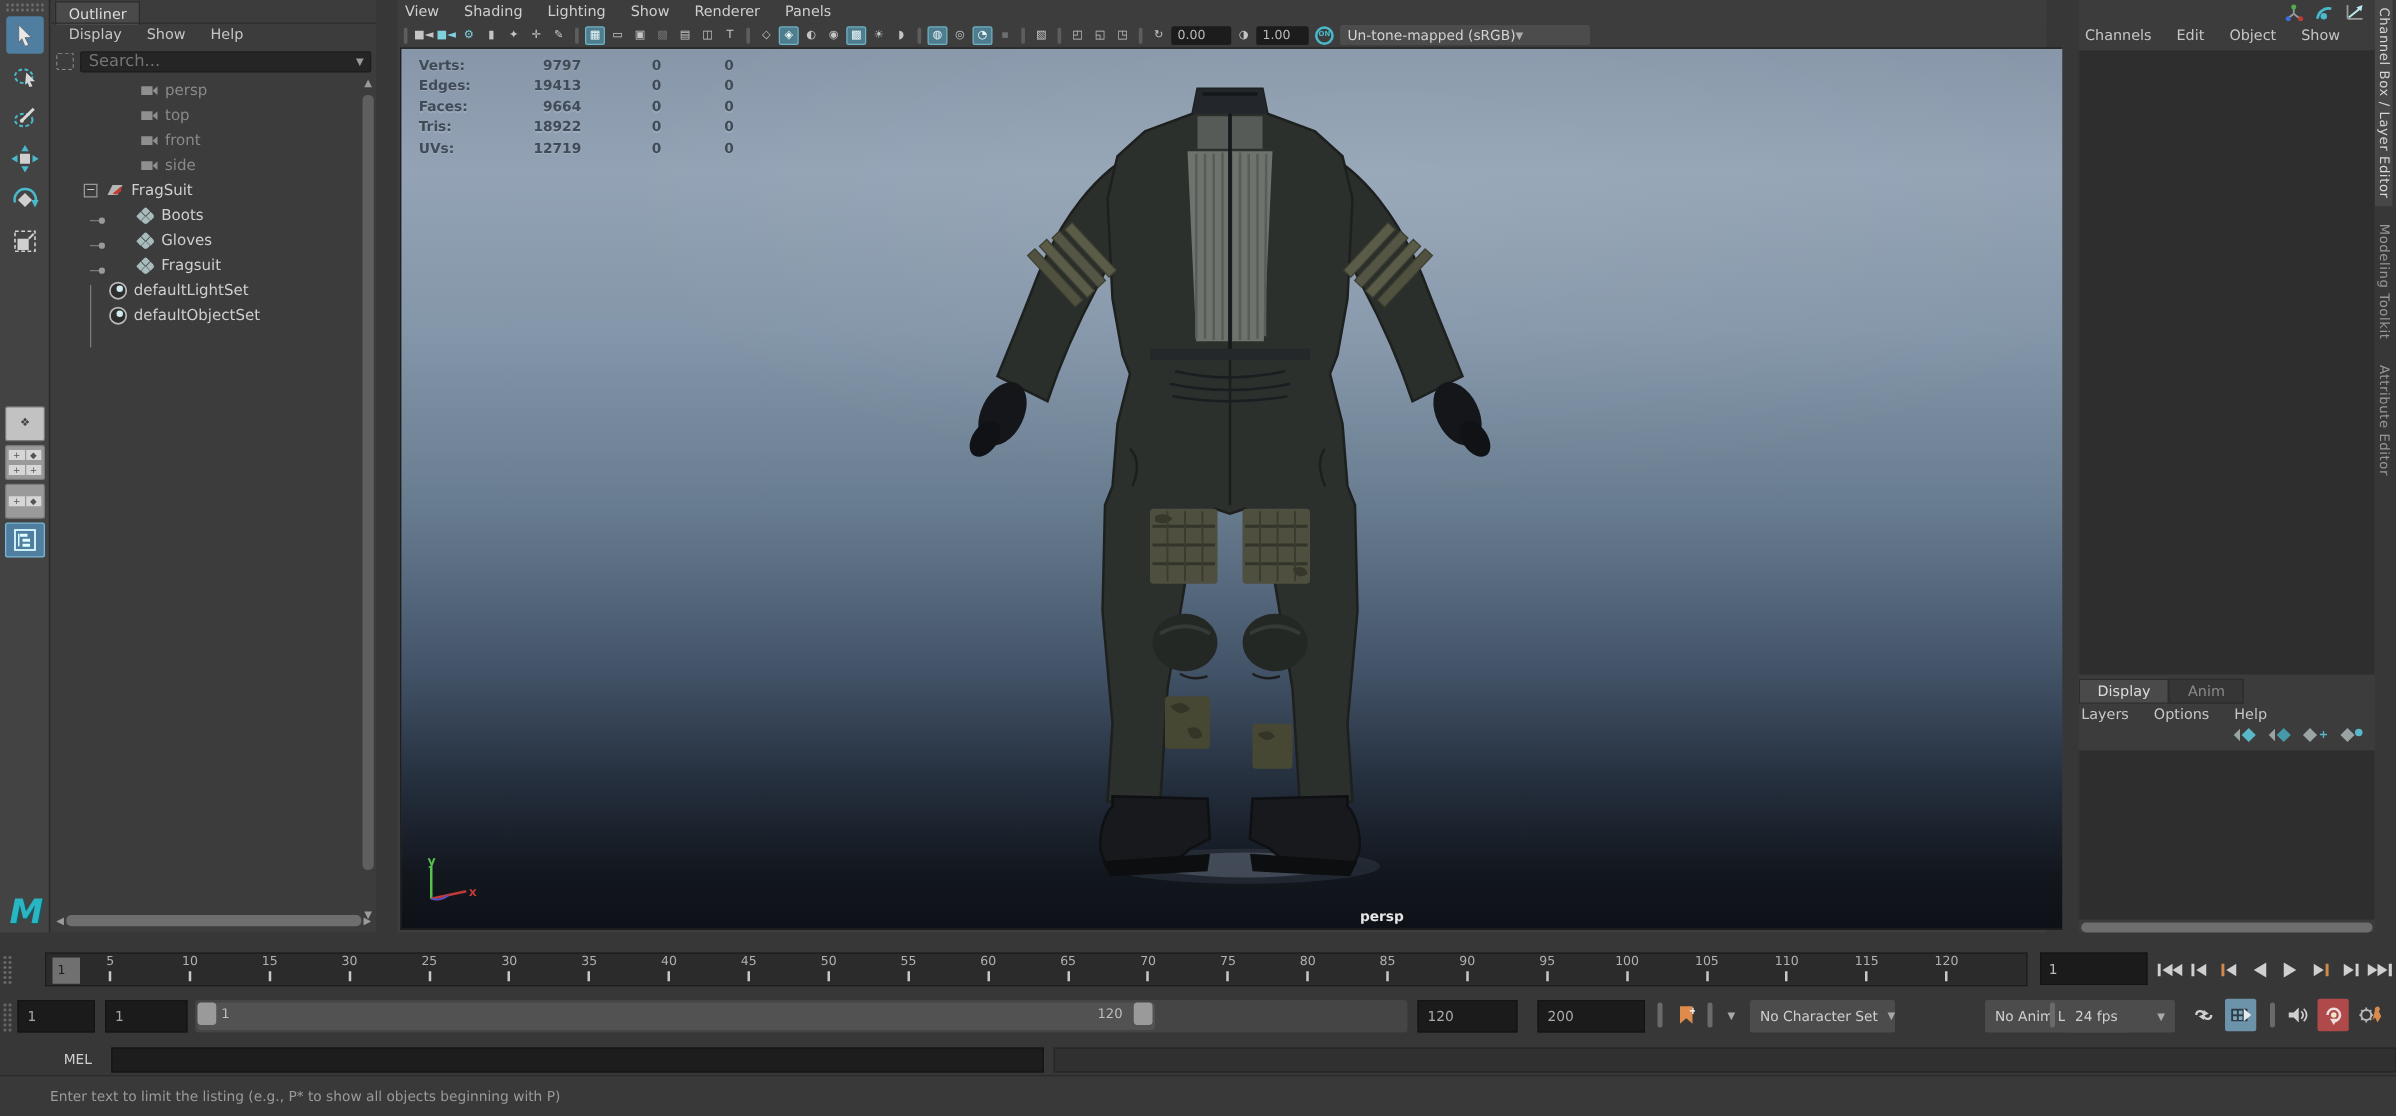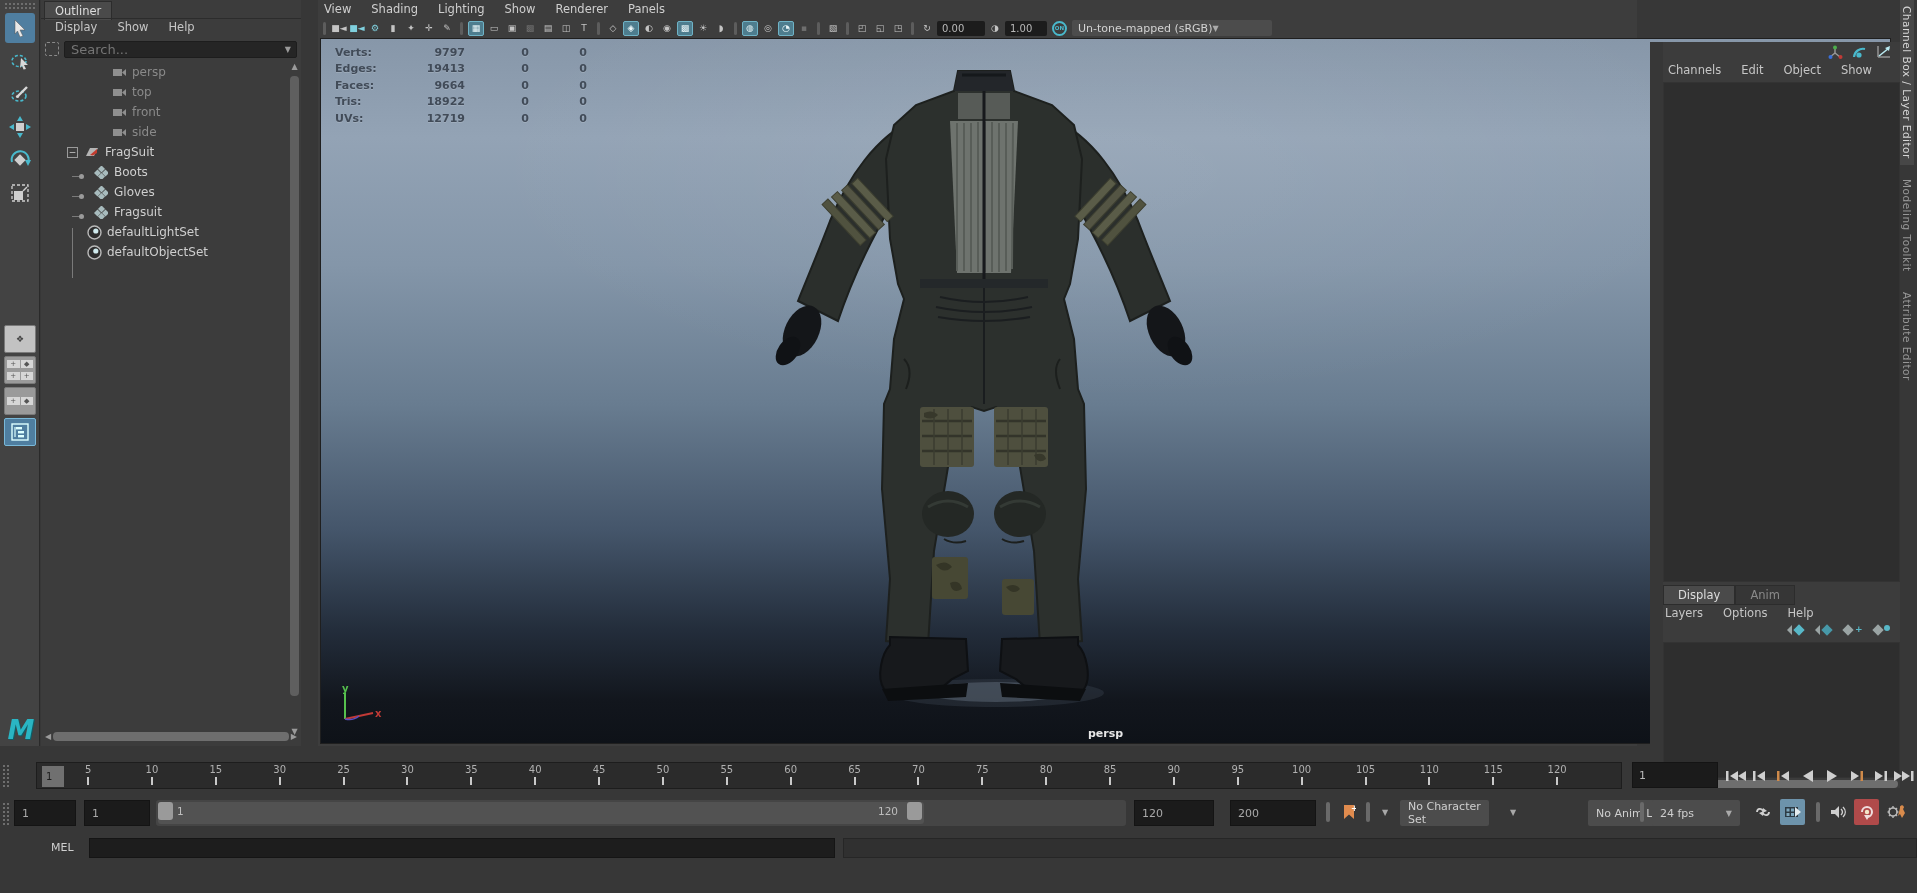--- a/index.html
+++ b/index.html
@@ -27,21 +27,21 @@
   .menuitem { cursor:default; }
   #search-row { position:absolute; left:4px; top:40px; width:252px; height:18px; display:flex; align-items:center; gap:5px; }
   #search-filter-ic { width:14px; height:14px; border:1px dashed #8a8a8a; border-radius:2px; }
   #search-box { flex:1; height:17px; background:#252525; border:1px solid #1d1d1d; border-radius:2px; display:flex; align-items:center; }
   #search-box input { flex:1; background:transparent; border:none; outline:none; color:#bbb; font-size:13px; padding:0 6px; font-family:inherit; }
   #search-box .dd { color:#9a9a9a; font-size:8px; padding-right:5px; }
   #tree { position:absolute; left:0; top:62px; width:250px; }
   .trow { position:relative; height:20px; display:flex; align-items:center; font-size:12px; color:#cfcfcf; }
   .trow.dim { color:#8a8a8a; }
   .trow .ticon { display:inline-flex; width:16px; justify-content:center; margin-right:5px; }
-  .ind-cam { padding-left:70px; } .ind-root { padding-left:26px; } .ind-child { padding-left:52px; } .ind-set { padding-left:45px; }
+  .ind-cam { padding-left:70px; } .ind-root { padding-left:26px; } .ind-child { padding-left:67px; } .ind-set { padding-left:45px; }
   .expander { width:11px; height:11px; border:1px solid #9a9a9a; background:#3c3c3c; color:#cfcfcf; font-size:9px; line-height:9px; text-align:center; margin-right:6px; }
   #tree-connector { position:absolute; left:31px; top:166px; width:1px; height:50px; background:#7a7a7a; }
   .cstub { position:absolute; left:31px; width:10px; height:1px; background:#7a7a7a; }
   .cdot { position:absolute; left:38px; width:5px; height:5px; border-radius:50%; background:#9a9a9a; }
   #out-vscroll { position:absolute; right:2px; top:62px; width:9px; height:660px; }
   #out-vthumb { position:absolute; top:14px; width:9px; height:620px; background:#5f5f5f; border-radius:4px; }
   .scroll-arrow { color:#9a9a9a; font-size:8px; text-align:center; }
   #out-hscroll { position:absolute; left:4px; top:730px; width:252px; height:12px; display:flex; align-items:center; gap:2px; }
   #out-hthumb { flex:1; height:9px; background:#6e6e6e; border-radius:4px; }
 
@@ -64,21 +64,21 @@
       linear-gradient(180deg,#8797a9 0%,#93a3b5 14%,#8496a9 32%,#687c90 52%,#44556a 70%,#232d3b 84%,#12161d 94%,#0e1218 100%);
     overflow:hidden; }
   #hud { position:absolute; left:14px; top:5px; font-size:11px; font-weight:bold; color:#414b58; text-shadow:0 1px 0 rgba(255,255,255,0.14); }
   .hudrow { display:grid; grid-template-columns:62px 68px 64px 58px; height:16.5px; align-items:center; }
   .hudrow span:nth-child(n+2){ text-align:right; }
   #persp-label { position:absolute; left:0; right:0; bottom:3px; text-align:center; font-size:11px; font-weight:bold; color:#e6e6e6; }
   #axis-gizmo { position:absolute; left:12px; bottom:16px; }
   #model { position:absolute; left:423px; top:20px; }
 
   
-  #rightpanel { position:absolute; left:1650px; top:0; width:250px; height:746px; background:#3c3c3c; border-left:13px solid #373737;margin-top:42px; }
+  #rightpanel { position:absolute; left:1650px; top:0; width:250px; height:746px; background:#3c3c3c; border-left:13px solid #373737; }
   #rp-topicons { position:absolute; right:8px; top:3px; display:flex; gap:9px; }
   #cb-menus { position:absolute; left:5px; top:21px; }
   #cb-area { position:absolute; left:0px; top:40px; width:237px; height:500px; background:#2e2e2e; border:1px solid #333; }
   #layer-tabs { position:absolute; left:0; top:543px; display:flex; }
   .ltab { padding:2px 14px; font-size:11.5px; border:1px solid #2c2c2c; }
   .ltab.active { background:#4a4a4a; color:#ddd; }
   .ltab.inactive { background:#363636; color:#8a8a8a; }
   #layer-menus { position:absolute; left:2px; top:564px; }
   #layer-iconrow { position:absolute; right:6px; top:581px; display:flex; gap:8px; }
   #layer-area { position:absolute; left:0px; top:600px; width:237px; height:136px; background:#2e2e2e; border:1px solid #333; }
@@ -729,21 +729,21 @@
     <input class="rfield" style="left: 1230px; width: 86px;" value="200">
     <span class="vsep" style="left:1326px"></span>
     <span class="ctlicon" style="left:1336px">
       <svg width="14" height="17">
           <path d="M2,1 L12,1 L12,15 L7,10.5 L2,15 Z" fill="#e08b4e"></path>
           <text x="9" y="7" font-size="8" fill="#fff" font-weight="bold">+</text>
         </svg>
     </span>
     <span class="vsep" style="left:1366px"></span>
     <span class="ddarrow" style="left:1382px">▼</span>
-    <div class="ddbox" style="left:1400px;width:89px">No Character Set</div>
+    <div class="ddbox" style="left:1400px;width:116px">No Character Set</div>
     <span class="ddarrow" style="left:1510px">▼</span>
     <div class="ddbox" style="left:1588px;width:116px">No Anim Layer</div>
     <span class="vsep" style="left:1640px"></span>
     <div class="ddbox" style="left:1652px;width:88px;justify-content:space-between">
       <span>24 fps</span>
       <span style="font-size:8px;color:#aaa">▼</span>
     </div>
     <span class="ctlicon" style="left:1750px">
       <svg width="20" height="14">
           <path d="M4,7 C4,3 9,3 10,6 M16,7 C16,11 11,11 10,8" fill="none" stroke="#cfcfcf" stroke-width="1.8"></path>
@@ -784,14 +784,17 @@
     </span>
   </div>
 
   <div id="melrow">
     <span id="mel-label">MEL</span>
     <input id="mel-input" value="" style="">
     <div id="mel-result"></div>
     <div id="script-editor-btn">{;}</div>
   </div>
 
+  <div id="helpbar">
+    <span id="help-text">Enter text to limit the listing (e.g., P* to show all objects beginning with P)</span>
+  </div>
 
 </div>
 
 </body></html>

